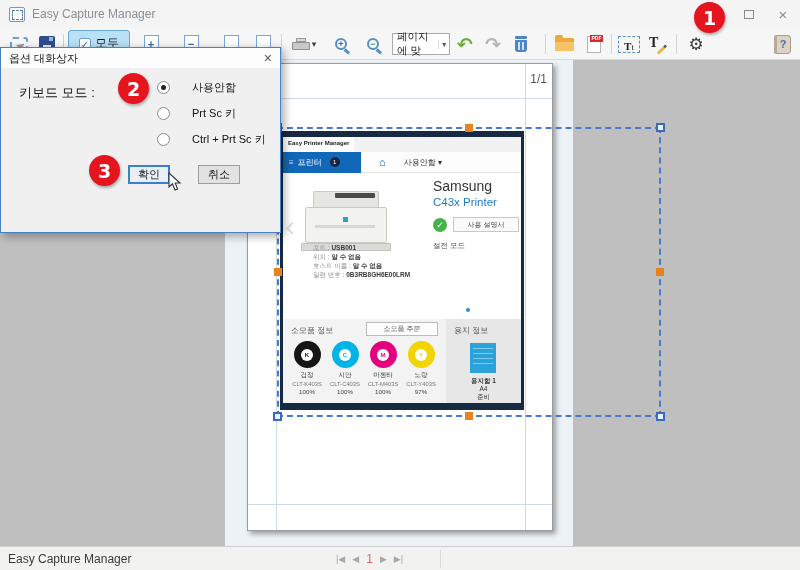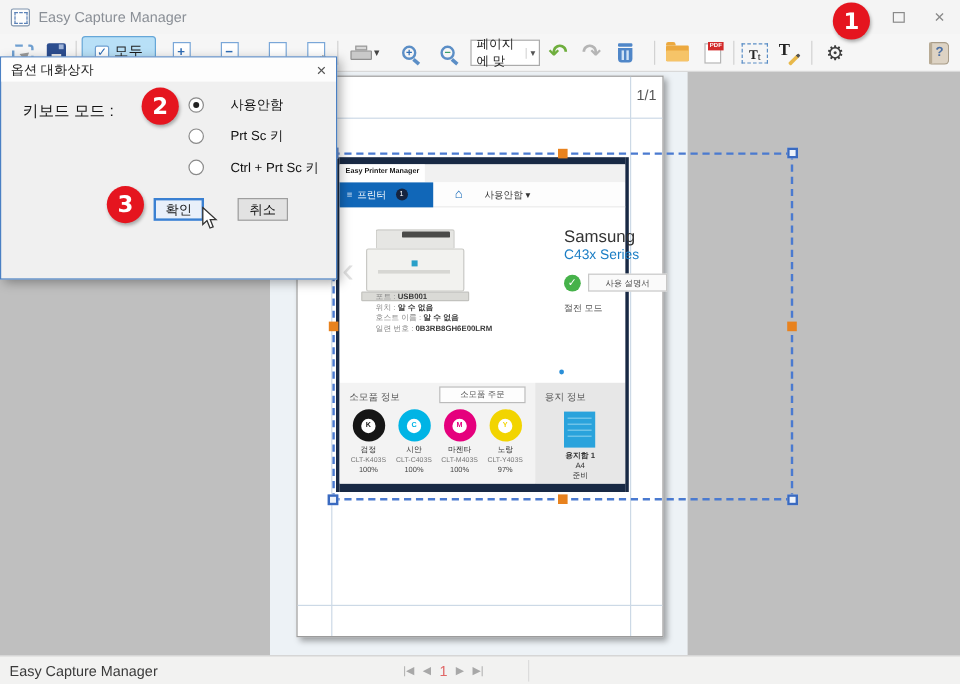--- a/index.html
+++ b/index.html
@@ -81,21 +81,21 @@
   .cap-chevron { position:absolute; left:2px; top:38px; font-size:30px; color:#e0e0e0; line-height:1; }
   .printer-img { position:absolute; left:18px; top:18px; width:92px; height:64px; }
   .printer-img .p-top { position:absolute; left:12px; top:0; width:66px; height:16px; background:#e6e6e3; border:1px solid #c9c9c5; border-bottom:none; border-radius:2px 2px 0 0; }
   .printer-img .p-strip { position:absolute; left:34px; top:2px; width:40px; height:5px; background:#4a4a48; border-radius:1px; }
   .printer-img .p-body { position:absolute; left:4px; top:16px; width:82px; height:36px; background:#f2f2ef; border:1px solid #c9c9c5; border-radius:2px; }
   .printer-img .p-slot { position:absolute; left:14px; top:34px; width:60px; height:3px; background:#d7d7d3; }
   .printer-img .p-dot { position:absolute; left:42px; top:26px; width:5px; height:5px; background:#2aa0c8; }
   .printer-img .p-base { position:absolute; left:0; top:52px; width:90px; height:8px; background:#dadad6; border:1px solid #c2c2be; border-radius:1px; }
   .cap-details { position:absolute; left:30px; top:70px; font-size:6.5px; line-height:9px; color:#8a8a8a; white-space:nowrap; }
   .cap-details b { color:#3a3a3a; font-weight:bold; }
-  .cap-brandcol { position:absolute; left:150px; top:16px;margin-left:37px; }
+  .cap-brandcol { position:absolute; left:150px; top:5px; }
   .cap-brand { font-size:14px; color:#333; }
   .cap-model { font-size:11.5px; color:#1a7dc4; margin-top:2px; }
   .cap-manual-row { display:flex; align-items:center; margin-top:9px; gap:6px; }
   .cap-check { width:14px; height:14px; border-radius:50%; background:#46b24a; color:#fff; font-size:9px; display:flex; align-items:center; justify-content:center; }
   .cap-manual-btn { width:66px; height:15px; background:#fafafa; border:1px solid #c8c8c8; font-size:7px; color:#444; display:flex; align-items:center; justify-content:center; }
   .cap-power { font-size:7.5px; color:#555; margin-top:9px; }
   .cap-dot { position:absolute; left:183px; top:135px; width:4px; height:4px; border-radius:50%; background:#2a8fd8; }
   .cap-supplies { height:84px; display:flex; }
   .cap-sup-left { width:163px; background:#f3f3f3; position:relative; }
   .cap-sup-right { width:75px; background:#e7e7e7; position:relative; }
@@ -301,21 +301,21 @@
             <span class="p-base"></span>
         </div>
         <div class="cap-details">
           <div><span>포트 : </span><b>USB001</b></div>
           <div><span>위치 : </span><b>알 수 없음</b></div>
           <div><span>호스트 이름 : </span><b>알 수 없음</b></div>
           <div><span>일련 번호 : </span><b>0B3RB8GH6E00LRM</b></div>
         </div>
         <div class="cap-brandcol">
           <div class="cap-brand">Samsung</div>
-          <div class="cap-model">C43x Series</div>
+          <div class="cap-model">C43x Printer</div>
           <div class="cap-manual-row">
             <span class="cap-check">✓</span>
             <span class="cap-manual-btn">사용 설명서</span>
           </div>
           <div class="cap-power">절전 모드</div>
         </div>
         <div class="cap-dot"></div>
       </div>
       <div class="cap-supplies">
         <div class="cap-sup-left">

